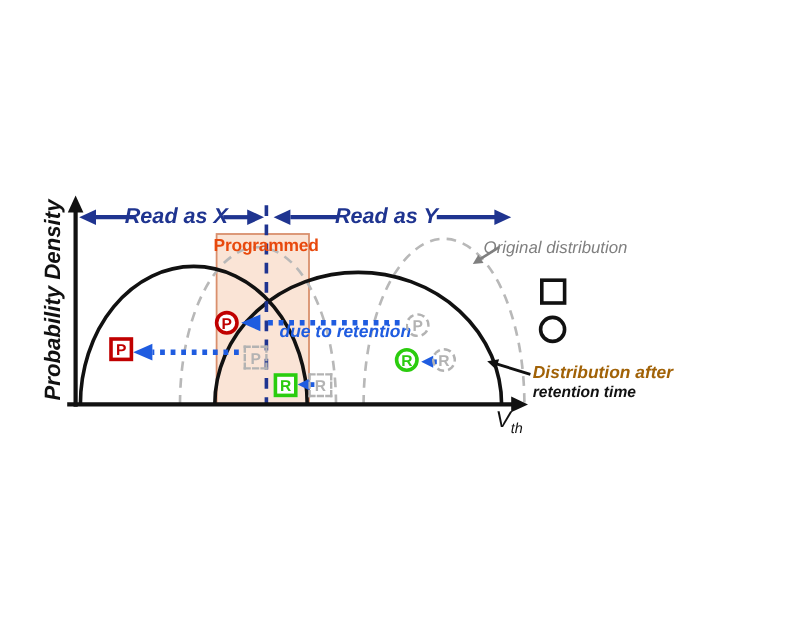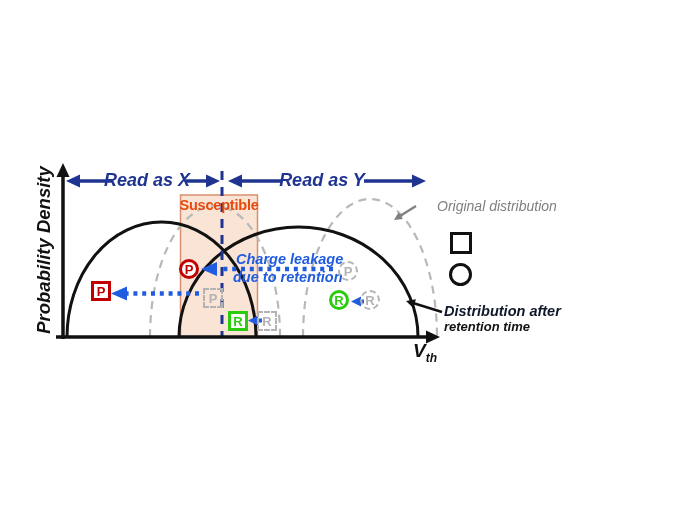--- a/index.html
+++ b/index.html
@@ -8,24 +8,24 @@
   .fig svg{position:absolute;left:0;top:0;}
   .txt{position:absolute;white-space:nowrap;}
   .yaxis-label{left:-51px;top:239px;width:190px;text-align:center;font-size:18.5px;font-style:italic;font-weight:600;color:#111;transform:rotate(-90deg);}
   .read-label{font-size:18px;font-style:italic;font-weight:700;color:#1f3490;}
   .read-x{left:97px;top:170px;width:100px;text-align:center;}
   .read-y{left:272px;top:170px;width:100px;text-align:center;}
   .susceptible{left:178px;top:197px;width:82px;text-align:center;font-size:14.5px;font-weight:700;color:#e8490d;letter-spacing:-0.2px;}
   .charge{font-size:14.5px;font-style:italic;font-weight:700;color:#1f5ce0;}
   .charge1{left:236px;top:251px;}
   .charge2{left:233px;top:269px;text-align:center;}
-  .orig-dist{left:437px;top:198px;font-size:14px;font-style:italic;color:#7f7f7f;}
-  .after1{left:444px;top:303px;font-size:14.5px;font-style:italic;font-weight:700;color:#0f172a;}
+  .orig-dist{left:403px;top:198px;font-size:14px;font-style:italic;color:#7f7f7f;}
+  .after1{left:444px;top:303px;font-size:14.5px;font-style:italic;font-weight:700;color:#a16207;}
   .after2{left:444px;top:319px;font-size:13px;font-style:italic;font-weight:700;color:#111;}
-  .vth{left:413px;top:340px;font-size:19px;font-style:italic;font-weight:700;color:#111;}
+  .vth{left:413px;top:340px;font-size:19px;font-style:italic;font-weight:400;color:#111;}
   .vth sub{font-size:12px;}
   .legend-label{font-size:18px;color:#111;}
   .legend-x{left:480px;top:234px;}
   .legend-y{left:480px;top:265px;}
   .legend-square{position:absolute;left:450px;top:232px;width:16px;height:16px;border:3px solid #111;background:#fff;}
   .legend-circle{position:absolute;left:449px;top:263px;width:17px;height:17px;border:3.5px solid #111;border-radius:50%;background:#fff;}
   .marker{position:absolute;display:flex;align-items:center;justify-content:center;font-weight:800;font-size:13px;background:#fff;box-sizing:border-box;}
   .m-sq{width:20px;height:20px;}
   .m-ci{width:20px;height:20px;border-radius:50%;}
   .m-red{border:3px solid #c00000;color:#c00000;}
@@ -81,23 +81,22 @@
 
     <line x1="442" y1="312" x2="413" y2="303" stroke="#111" stroke-width="2.4"></line>
     <polygon points="406,301 415.9,299.3 413.3,307.9" fill="#111"></polygon>
   </svg>
 
   <div class="txt yaxis-label">Probability Density</div>
   <div class="txt vth"><span>V</span><sub>th</sub></div>
 
   <div class="txt read-label read-x">Read as X</div>
   <div class="txt read-label read-y">Read as Y</div>
-  <div class="txt susceptible">Susceptible</div>
+  <div class="txt susceptible">Programmed</div>
 
-  <div class="txt charge charge1">Charge leakage</div>
   <div class="txt charge charge2">due to retention</div>
   <div class="txt orig-dist">Original distribution</div>
   <div class="txt after1">Distribution after</div>
   <div class="txt after2">retention time</div>
 
   <div class="legend-square"></div>
   <div class="legend-circle"></div>
 
   <div class="marker m-sq m-red" style="left:91px;top:281px;">P</div>
   <div class="marker m-sq m-gray" style="left:203px;top:288px;">P</div>

